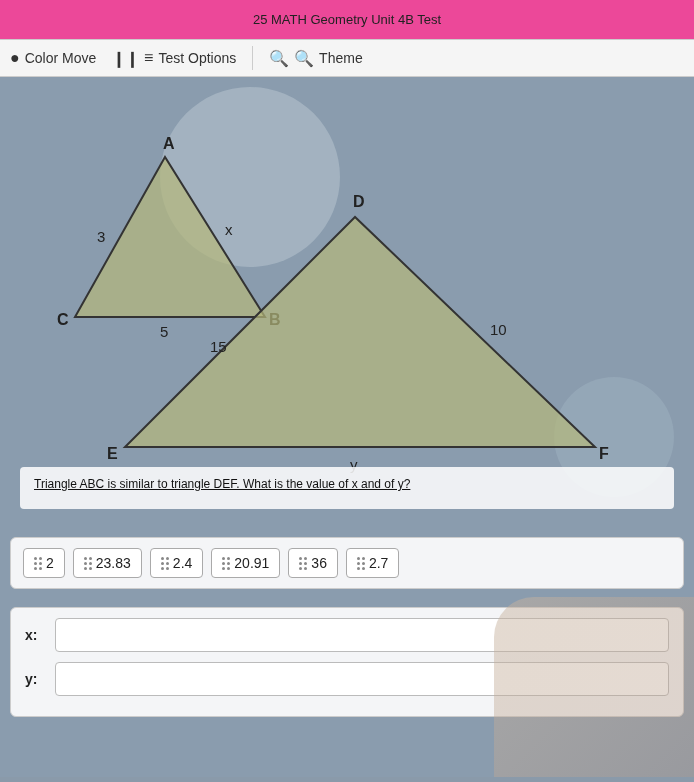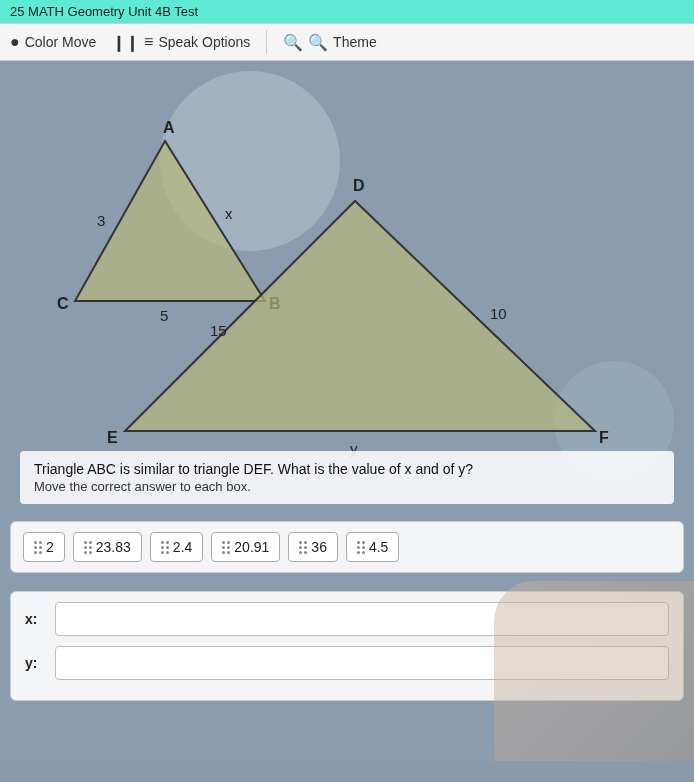--- a/index.html
+++ b/index.html
@@ -7,25 +7,26 @@
       width: 694px;
       height: 782px;
       overflow: hidden;
       font-family: Arial, sans-serif;
       background: #8a9aaa;
       position: relative;
     }
 
     
     .title-bar {
-      background: #5eead4;
-      padding: 4px 10px;
+      background: #ec4899;
+      padding: 12px 10px;
       font-size: 13px;
       color: #222;
       border-bottom: 1px solid #ccc;
+      text-align: center;
     }
 
     
     .toolbar {
       background: #f5f5f5;
       border-bottom: 1px solid #ccc;
       display: flex;
       align-items: center;
       padding: 6px 10px;
       gap: 16px;
@@ -75,23 +76,24 @@
     .question-block {
       position: absolute;
       top: 390px;
       left: 20px;
       right: 20px;
       background: rgba(255,255,255,0.85);
       padding: 10px 14px;
       border-radius: 4px;
     }
     .question-text {
-      font-size: 14px;
+      font-size: 12px;
       color: #111;
-      margin-bottom: 2px;
+      margin-bottom: 8px;
+      text-decoration: underline;
     }
     .instruction-text {
       font-size: 13px;
       color: #333;
     }
 
     
     .answer-tiles {
       position: absolute;
       top: 460px;
@@ -186,21 +188,21 @@
 </div>
 
 <div class="toolbar">
   <div class="toolbar-item">
     <span class="toolbar-icon">●</span>
     <span>Color Move</span>
   </div>
   <div class="toolbar-item">
     <span class="toolbar-icon">❙❙</span>
     <span class="toolbar-icon">≡</span>
-    <span>Speak Options</span>
+    <span>Test Options</span>
   </div>
   <div class="toolbar-divider"></div>
   <div class="toolbar-item">
     <span class="toolbar-icon">🔍</span>
     <span class="toolbar-icon">🔍</span>
     <span>Theme</span>
   </div>
 </div>
 
 <div class="main-content">
@@ -226,21 +228,20 @@
     <text x="92" y="372" font-size="16" font-weight="bold" fill="#222">E</text>
     <text x="584" y="372" font-size="16" font-weight="bold" fill="#222">F</text>
 
     <text x="195" y="265" font-size="15" fill="#222">15</text>
     <text x="335" y="383" font-size="15" fill="#222">y</text>
     <text x="475" y="248" font-size="15" fill="#222">10</text>
   </svg>
 
   <div class="question-block">
     <div class="question-text">Triangle ABC is similar to triangle DEF. What is the value of x and of y?</div>
-    <div class="instruction-text">Move the correct answer to each box.</div>
   </div>
 
   <div class="answer-tiles">
     <div class="answer-tile">
       <div class="tile-drag-icon">
         <div class="tile-drag-dot"></div>
           <div class="tile-drag-dot"></div>
         <div class="tile-drag-dot"></div>
           <div class="tile-drag-dot"></div>
         <div class="tile-drag-dot"></div>
@@ -294,21 +295,21 @@
     </div>
     <div class="answer-tile">
       <div class="tile-drag-icon">
         <div class="tile-drag-dot"></div>
           <div class="tile-drag-dot"></div>
         <div class="tile-drag-dot"></div>
           <div class="tile-drag-dot"></div>
         <div class="tile-drag-dot"></div>
           <div class="tile-drag-dot"></div>
       </div>
-      <span>4.5</span>
+      <span>2.7</span>
     </div>
   </div>
 
   <div class="input-section">
     <div class="input-row">
       <span class="input-label">x:</span>
       <input class="input-box" type="text" placeholder="" style="">
     </div>
     <div class="input-row">
       <span class="input-label">y:</span>

